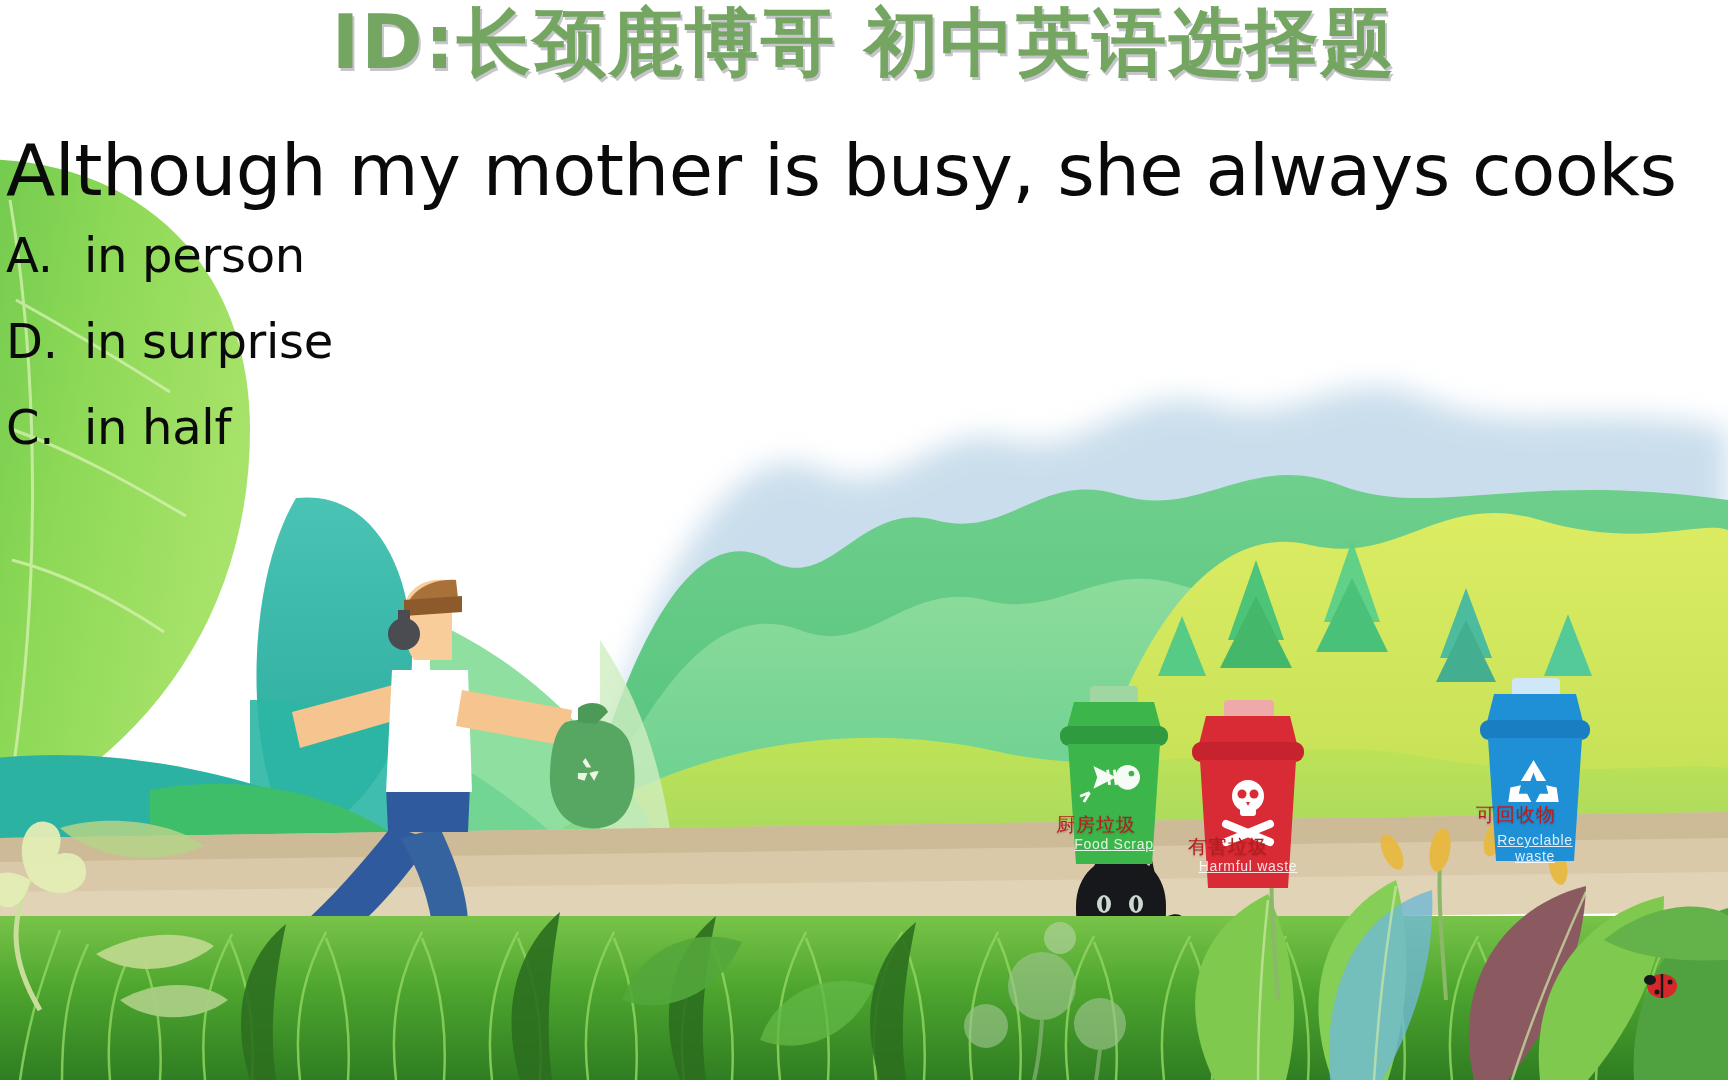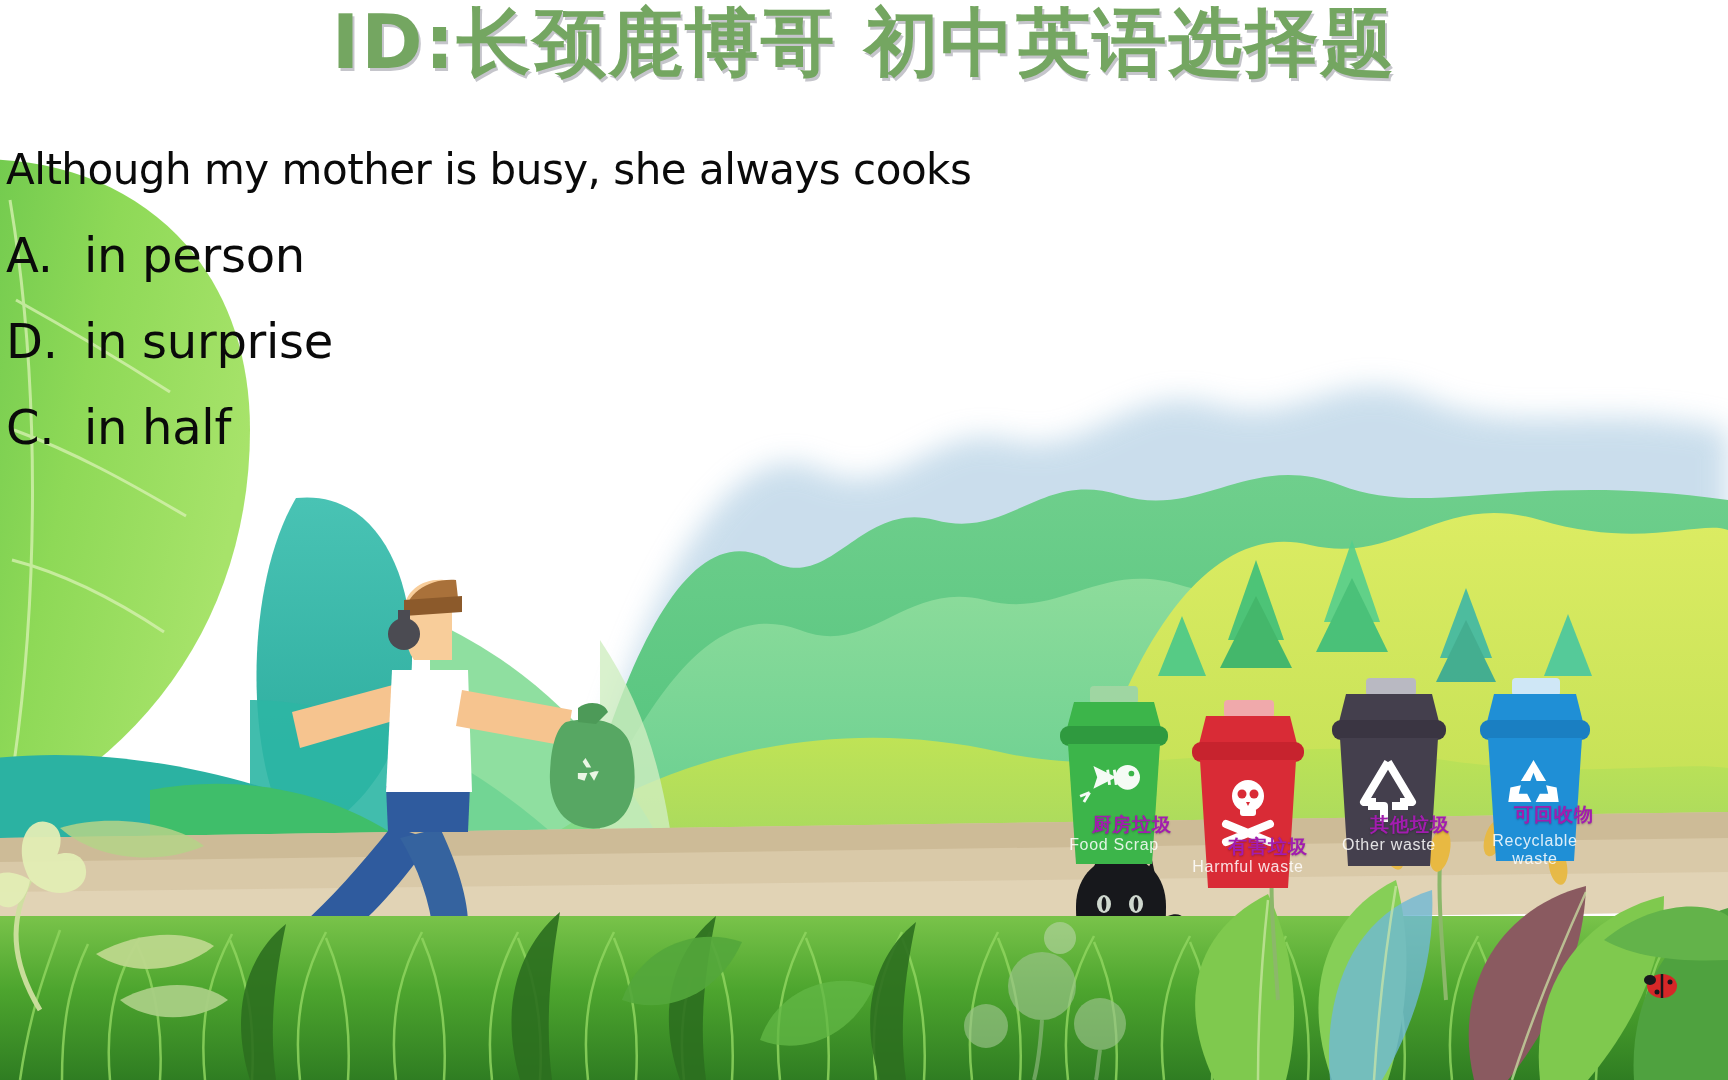--- a/index.html
+++ b/index.html
@@ -20,38 +20,38 @@
     text-shadow:2px 3px 0 rgba(150,150,160,.55), -1px -1px 0 rgba(255,255,255,.8);
     white-space:nowrap;z-index:40;
   }
 
   
   #qblock{
     position:absolute;left:6px;top:128px;width:1500px;z-index:40;
     font-family:"DejaVu Sans","Liberation Sans",sans-serif;
     color:#0a0a0a;
   }
-  .qline{font-size:42px;line-height:84px;white-space:nowrap;letter-spacing:-0.5px;}
+  .qline{font-size:72px;line-height:84px;white-space:nowrap;letter-spacing:-0.5px;}
   .blank{display:inline-block;width:200px;border-bottom:5px solid #000;
          vertical-align:6px;margin:0 6px;height:36px;}
   .opt{font-size:48px;line-height:86px;white-space:nowrap;letter-spacing:-0.3px;}
   .opt .lbl{display:inline-block;width:78px;}
 
   
   .bin{position:absolute;z-index:25;}
   .bin .label-cn{
-    position:absolute;left:0;width:100%;text-align:right;
+    position:absolute;left:0;width:100%;text-align:left;
     font-family:"DejaVu Sans","Liberation Sans",sans-serif;
-    font-size:19px;font-weight:bold;color:#a21caf;letter-spacing:1px;
+    font-size:19px;font-weight:normal;color:#b91c1c;letter-spacing:1px;
     text-shadow:0 1px 2px rgba(0,0,0,.25);
   }
   .bin .label-en{
     position:absolute;left:0;width:100%;text-align:center;
     font-family:"Liberation Sans",sans-serif;
-    font-size:16px;color:rgba(255,255,255,.85);letter-spacing:.7px;
+    font-size:14px;color:rgba(255,255,255,.85);letter-spacing:.7px;text-decoration:underline;
   }
 </style>
 </head>
 <body>
 
 <div id="stage">
 
   <div class="art">
     <svg viewBox="0 0 1728 1080" xmlns="http://www.w3.org/2000/svg">
       <defs>
@@ -333,36 +333,20 @@
         <circle cx="18" cy="14" r="4.5" fill="#d92b36"></circle>
         <circle cx="30" cy="14" r="4.5" fill="#d92b36"></circle>
         <path d="M22 22 L26 22 L24 26 Z" fill="#d92b36"></path>
         <path d="M2 44 L46 62 M46 44 L2 62" stroke="#ffffff" stroke-width="8" stroke-linecap="round"></path>
       </g>
     </svg>
     <div class="label-cn" style="top:134px;">有害垃圾</div>
     <div class="label-en" style="top:158px;">Harmful waste</div>
   </div>
 
-  <div class="bin" style="left:1328px;top:678px;width:122px;height:190px;">
-    <svg width="122" height="190" viewBox="0 0 122 190">
-      <rect x="38" y="0" width="50" height="18" rx="4" fill="#b9b9c2"></rect>
-      <path d="M18 16 L104 16 L112 48 L10 48 Z" fill="#443f4d"></path>
-      <rect x="4" y="42" width="114" height="20" rx="9" fill="#3a3542"></rect>
-      <path d="M12 60 L110 60 L102 188 L20 188 Z" fill="#443f4d"></path>
-      <g fill="none" stroke="#ffffff" stroke-width="8" stroke-linejoin="round" transform="translate(30,82)">
-        <path d="M30 2 L54 42 L42 42"></path>
-        <path d="M30 2 L6 42 L18 42"></path>
-        <path d="M10 46 L26 46 L26 62"></path>
-        <path d="M50 46 L34 46"></path>
-      </g>
-    </svg>
-    <div class="label-cn" style="top:134px;">其他垃圾</div>
-    <div class="label-en" style="top:158px;">Other waste</div>
-  </div>
 
   <div class="bin" style="left:1476px;top:678px;width:118px;height:185px;">
     <svg width="118" height="185" viewBox="0 0 118 185">
       <rect x="36" y="0" width="48" height="18" rx="4" fill="#cfe7f6"></rect>
       <path d="M18 16 L100 16 L108 48 L10 48 Z" fill="#1f8fd6"></path>
       <rect x="4" y="42" width="110" height="20" rx="9" fill="#1a7fc2"></rect>
       <path d="M12 60 L106 60 L98 183 L20 183 Z" fill="#1f8fd6"></path>
       <g fill="#ffffff" transform="translate(26,80) scale(1.05)">
         <path d="M30 2 L42 22 L33 22 L30 14 L27 22 L18 22 Z"></path>
         <path d="M54 42 L32 42 L36 34 L44 34 L42 26 L52 28 Z"></path>

